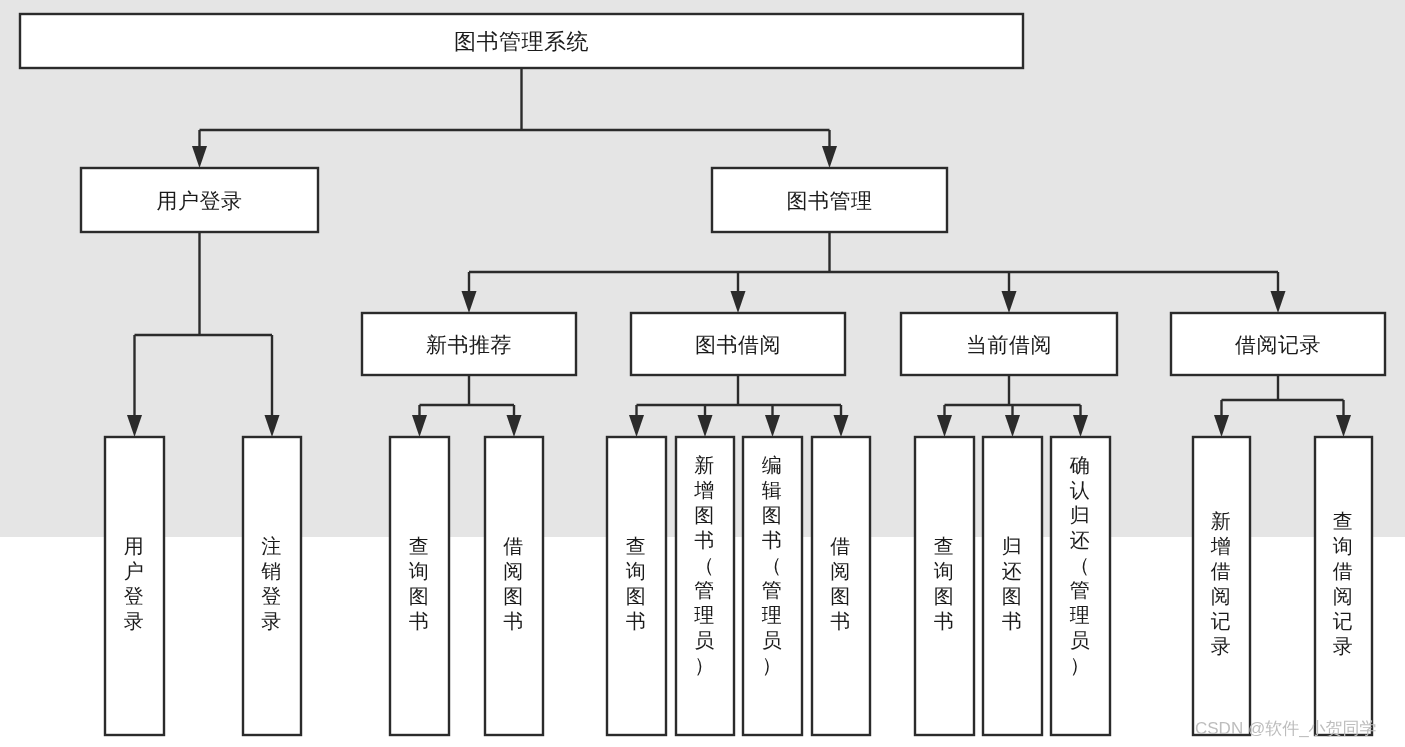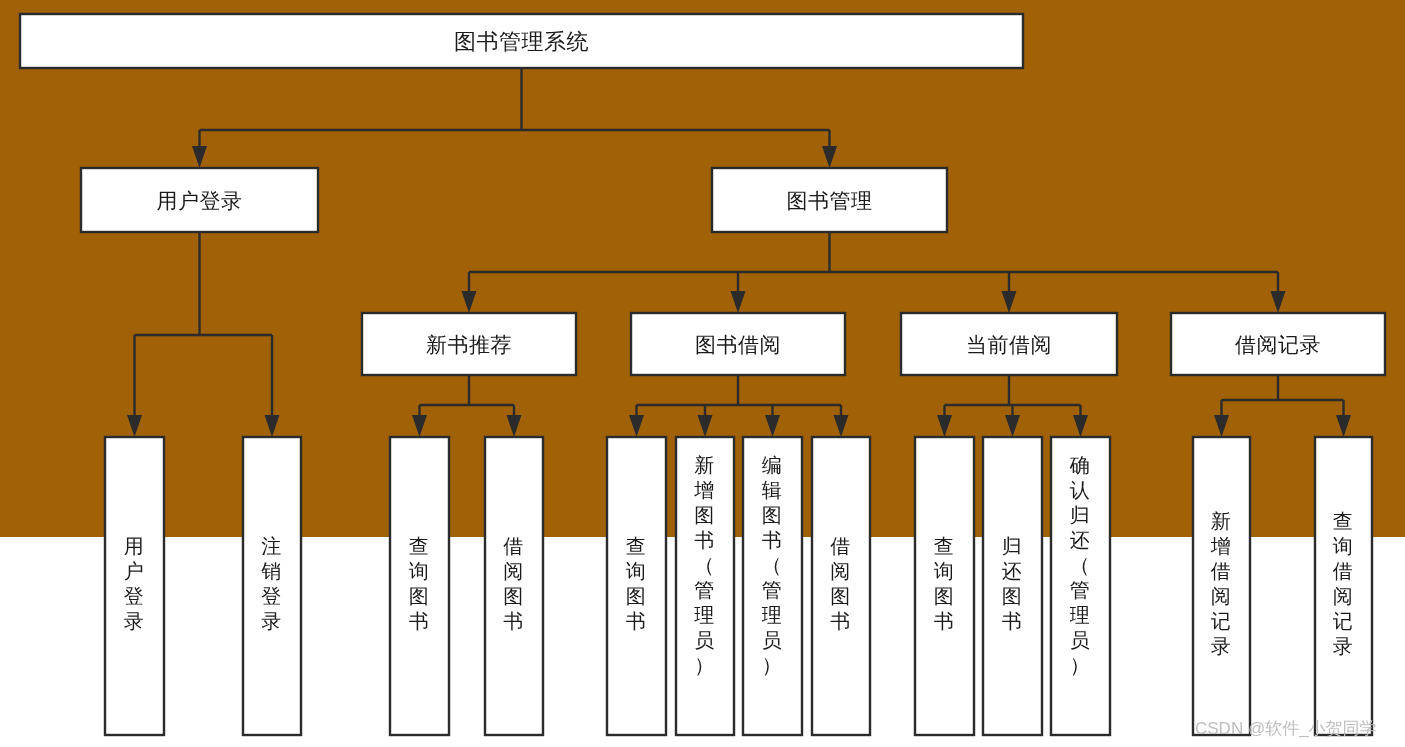--- a/index.html
+++ b/index.html
@@ -12,21 +12,21 @@
     width: 1405px;
     height: 747px;
     font-family: "Liberation Sans", "DejaVu Sans", sans-serif;
     overflow: hidden;
     position: relative;
   }
   #diagram-root {
     position: relative;
     width: 1405px;
     height: 537px;
-    background: #a16207;
+    background: #e5e5e5;
   }
   svg.diagram-canvas {
     position: absolute;
     top: 0;
     left: 0;
     width: 1405px;
     height: 747px;
     display: block;
   }
   .node-box {

